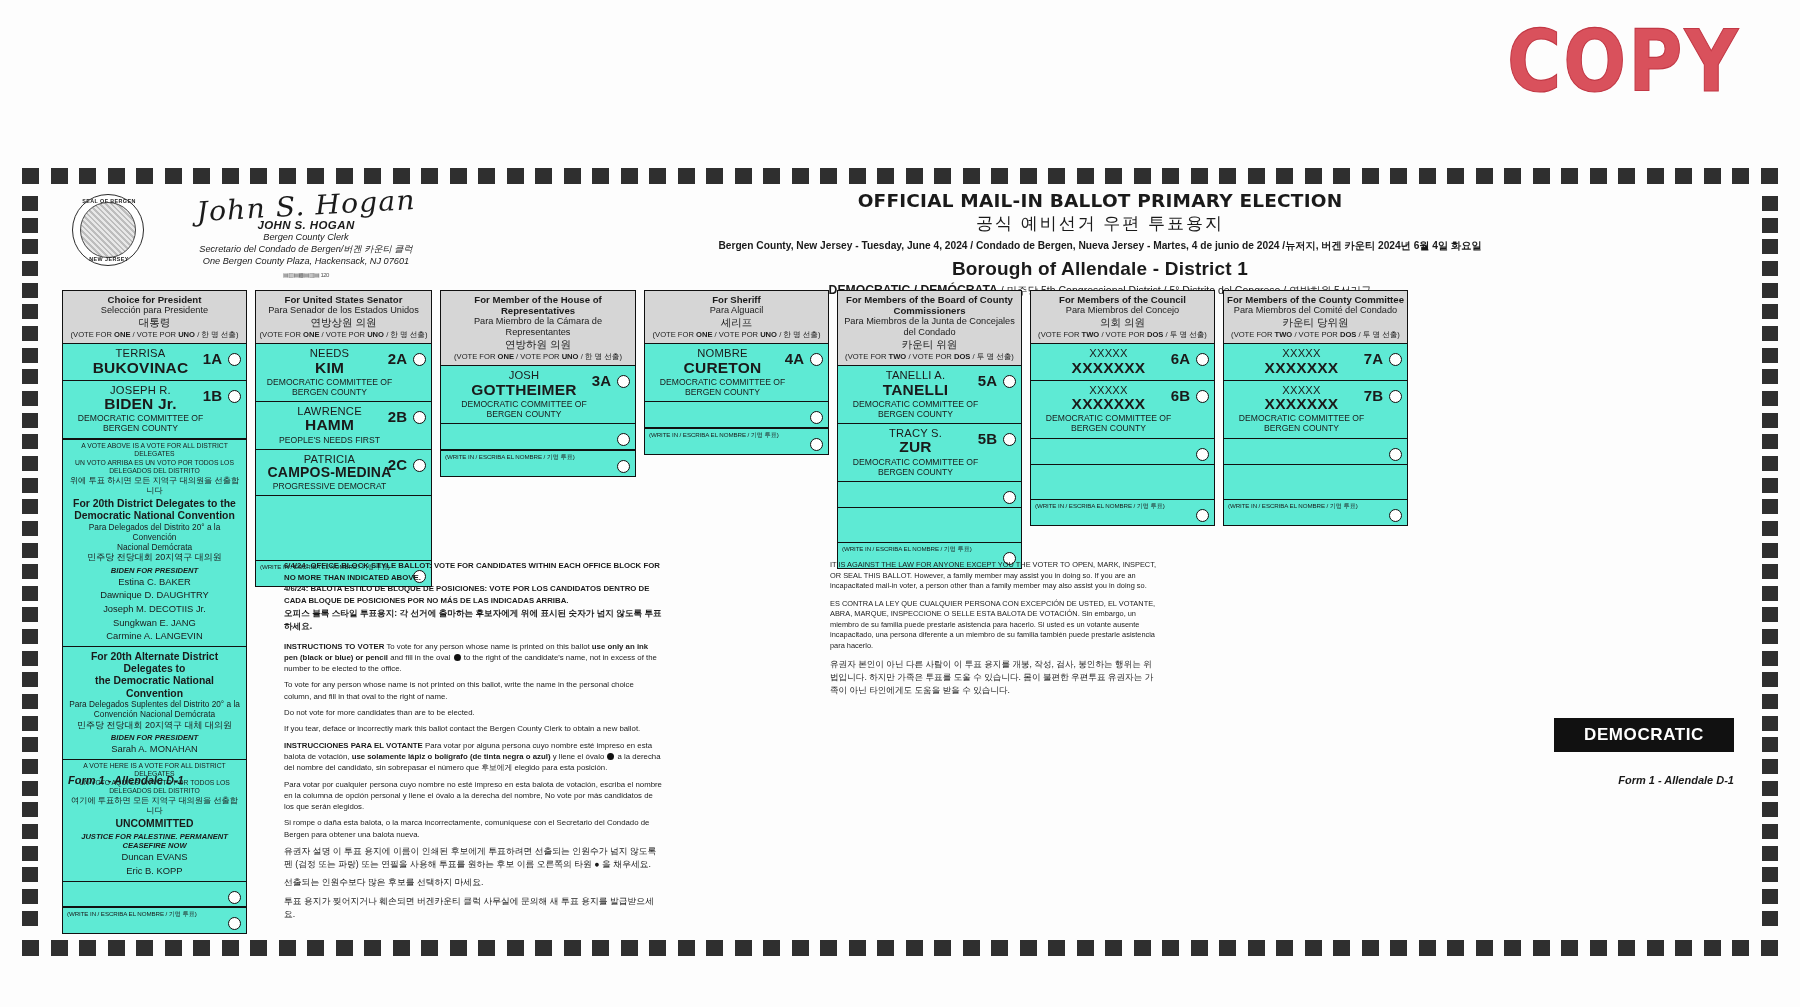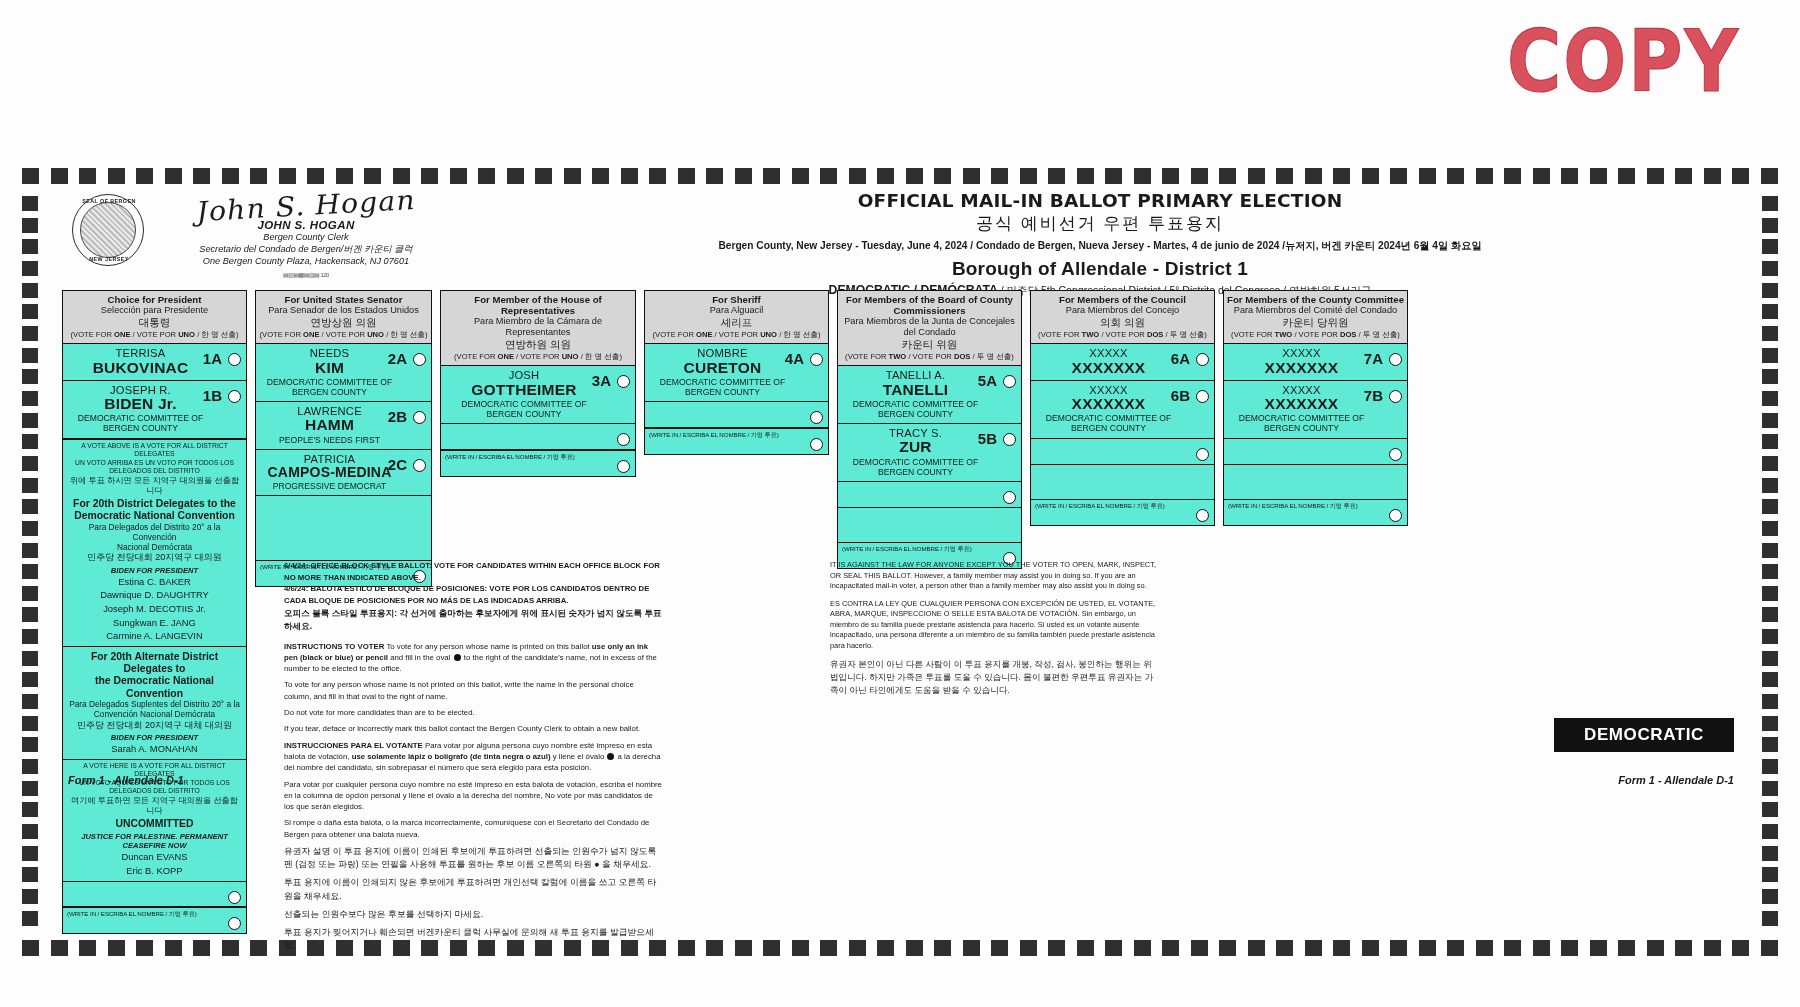--- a/index.html
+++ b/index.html
@@ -722,26 +722,25 @@
           <div>4/6/24: BALOTA ESTILO DE BLOQUE DE POSICIONES: VOTE POR LOS CANDIDATOS DENTRO DE CADA BLOQUE DE POSICIONES POR NO MÁS DE LAS INDICADAS ARRIBA.</div>
           <div class="kr">오피스 블록 스타일 투표용지: 각 선거에 출마하는 후보자에게 위에 표시된 숫자가 넘지 않도록 투표하세요.</div>
         </div>
 
         <div class="instr-body">
           <p><span class="hd">INSTRUCTIONS TO VOTER</span><span> To vote for any person whose name is printed on this ballot </span><b>use only an ink pen (black or blue) or pencil</b><span> and fill in the oval </span><span class="dot"></span><span> to the right of the candidate's name, not in excess of the number to be elected to the office.</span></p>
           <p>To vote for any person whose name is not printed on this ballot, write the name in the personal choice column, and fill in that oval to the right of name.</p>
           <p>Do not vote for more candidates than are to be elected.</p>
           <p>If you tear, deface or incorrectly mark this ballot contact the Bergen County Clerk to obtain a new ballot.</p>
 
-          <p><span class="hd">INSTRUCCIONES PARA EL VOTANTE</span><span> Para votar por alguna persona cuyo nombre esté impreso en esta balota de votación, </span><b>use solamente lápiz o bolígrafo (de tinta negra o azul)</b><span> y llene el óvalo </span><span class="dot"></span><span> a la derecha del nombre del candidato, sin sobrepasar el número que será elegido para esta posición.</span></p>
+          <p><span class="hd">INSTRUCCIONES PARA EL VOTANTE</span><span> Para votar por alguna persona cuyo nombre esté impreso en esta balota de votación, </span><b>use solamente lápiz o bolígrafo (de tinta negra o azul)</b><span> y llene el óvalo </span><span class="dot"></span><span> a la derecha del nombre del candidato, sin sobrepasar el número que 후보에게 elegido para esta posición.</span></p>
           <p>Para votar por cualquier persona cuyo nombre no esté impreso en esta balota de votación, escriba el nombre en la columna de opción personal y llene el óvalo a la derecha del nombre, No vote por más candidatos de los que serán elegidos.</p>
           <p>Si rompe o daña esta balota, o la marca incorrectamente, comuníquese con el Secretario del Condado de Bergen para obtener una balota nueva.</p>
 
           <p class="kr">유권자 설명 이 투표 용지에 이름이 인쇄된 후보에게 투표하려면 선출되는 인원수가 넘지 않도록 펜 (검정 또는 파랑) 또는 연필을 사용해 투표를 원하는 후보 이름 오른쪽의 타원 ● 을 채우세요.</p>
-          <p class="kr">투표 용지에 이름이 인쇄되지 않은 후보에게 투표하려면 개인선택 칼럼에 이름을 쓰고 오른쪽 타원을 채우세요.</p>
           <p class="kr">선출되는 인원수보다 많은 후보를 선택하지 마세요.</p>
           <p class="kr">투표 용지가 찢어지거나 훼손되면 버겐카운티 클럭 사무실에 문의해 새 투표 용지를 발급받으세요.</p>
         </div>
       </div>
 
       <div class="instr-right">
         <p>IT IS AGAINST THE LAW FOR ANYONE EXCEPT YOU THE VOTER TO OPEN, MARK, INSPECT, OR SEAL THIS BALLOT. However, a family member may assist you in doing so. If you are an incapacitated mail-in voter, a person other than a family member may also assist you in doing so.</p>
         <p>ES CONTRA LA LEY QUE CUALQUIER PERSONA CON EXCEPCIÓN DE USTED, EL VOTANTE, ABRA, MARQUE, INSPECCIONE O SELLE ESTA BALOTA DE VOTACIÓN. Sin embargo, un miembro de su familia puede prestarle asistencia para hacerlo. Si usted es un votante ausente incapacitado, una persona diferente a un miembro de su familia también puede prestarle asistencia para hacerlo.</p>
         <p class="kr">유권자 본인이 아닌 다른 사람이 이 투표 용지를 개봉, 작성, 검사, 봉인하는 행위는 위법입니다. 하지만 가족은 투표를 도울 수 있습니다. 몸이 불편한 우편투표 유권자는 가족이 아닌 타인에게도 도움을 받을 수 있습니다.</p>
       </div>

